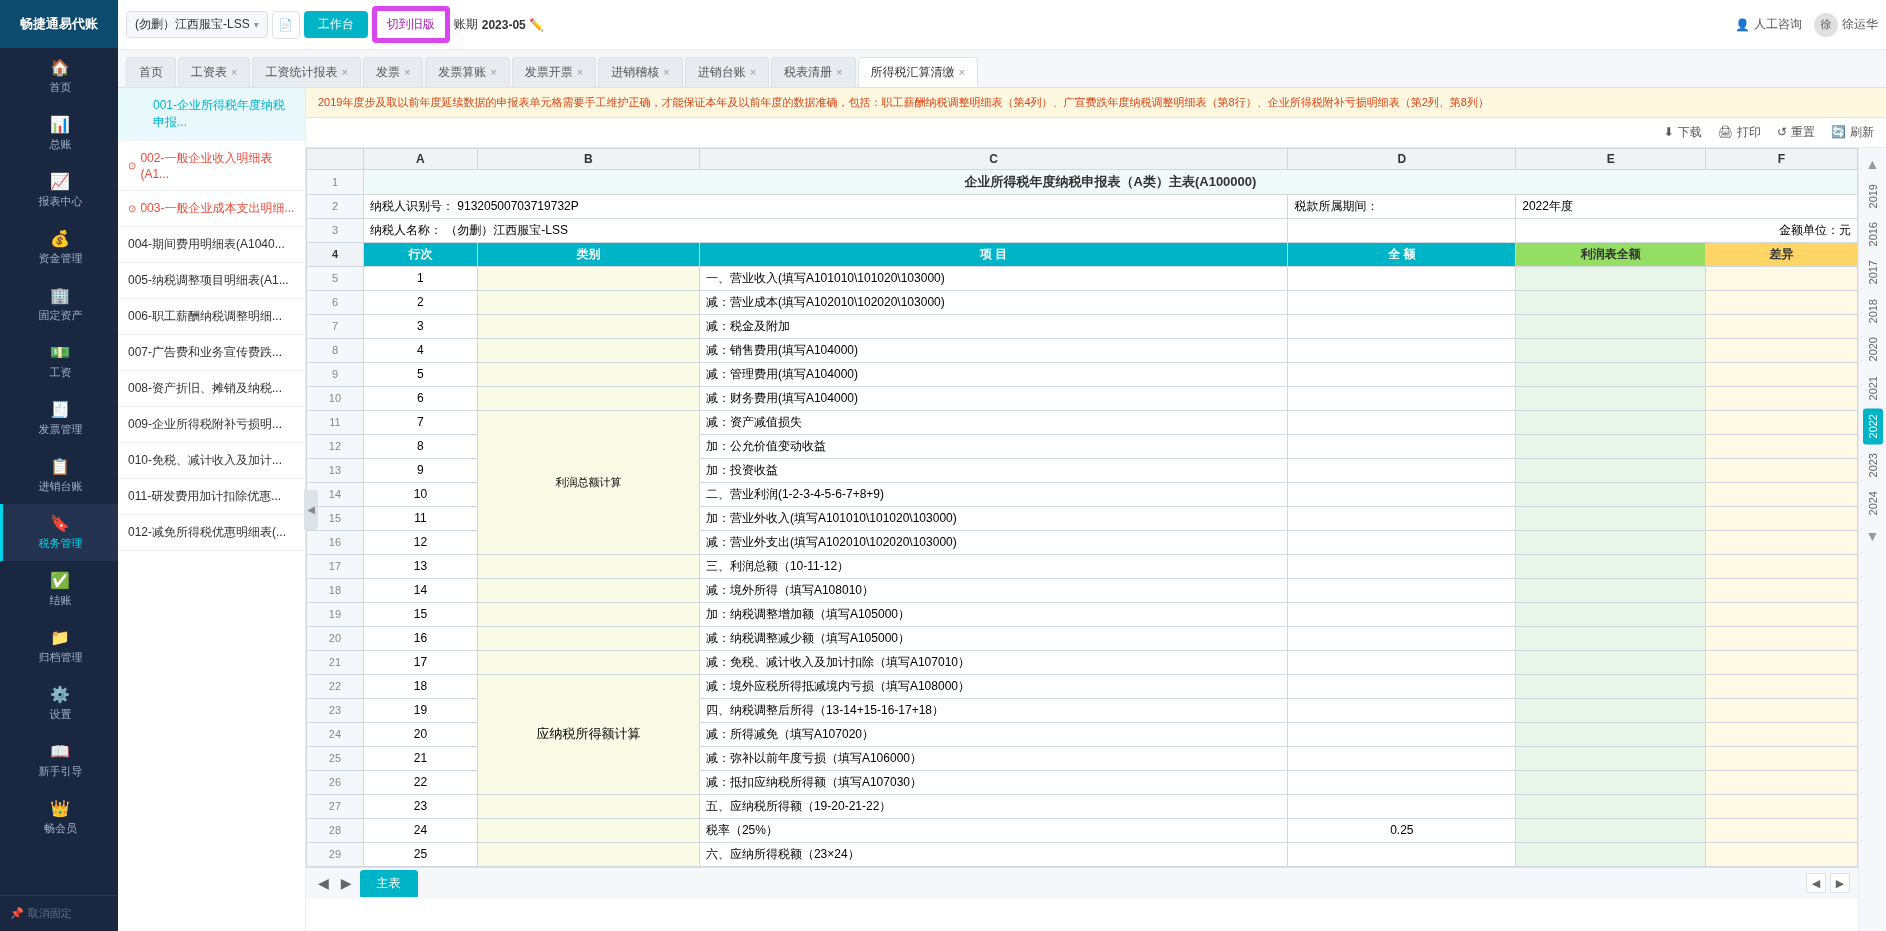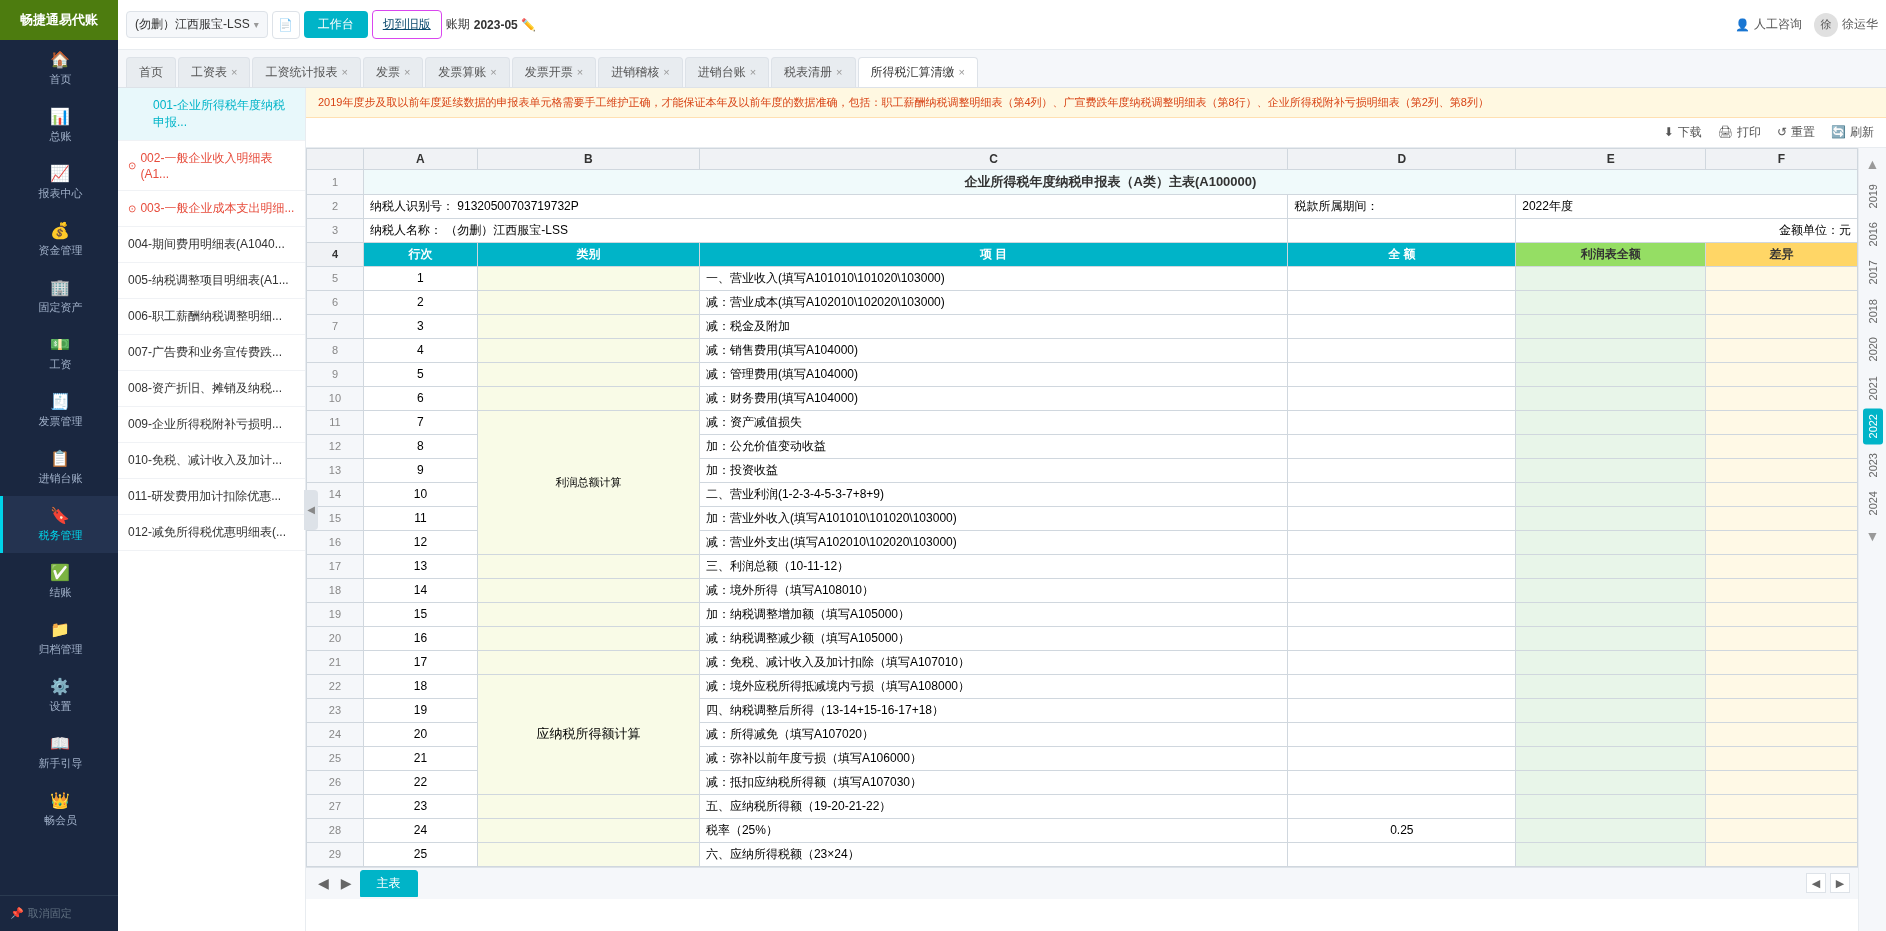--- a/index.html
+++ b/index.html
@@ -8,22 +8,22 @@
     
     .sidebar {
       width: 118px;
       background: #1a2740;
       display: flex;
       flex-direction: column;
       flex-shrink: 0;
       height: 100%;
     }
     .sidebar-logo {
-      height: 40px;
-      background: #4d7c0f;
+      height: 48px;
+      background: #0c4a6e;
       display: flex;
       align-items: center;
       justify-content: center;
       color: white;
       font-size: 13px;
       font-weight: bold;
       flex-shrink: 0;
     }
     .sidebar-menu {
       flex: 1;
@@ -101,28 +101,27 @@
     .work-platform-btn {
       background: #00b4c8;
       color: white;
       border: none;
       border-radius: 4px;
       padding: 5px 14px;
       font-size: 12px;
       cursor: pointer;
     }
     .switch-btn {
-      border: 1px solid #d946ef;
+      border: 5px solid #d946ef;
       border-radius: 4px;
       padding: 5px 10px;
       font-size: 12px;
       cursor: pointer;
-      color: #0c4a6e;
+      color: #a21caf;
       background: white;
-      text-decoration: underline;
     }
     .period-display {
       display: flex;
       align-items: center;
       gap: 4px;
       font-size: 12px;
       color: #333;
     }
     .period-edit-icon { color: #00b4c8; cursor: pointer; }
     .top-right {
@@ -759,21 +758,21 @@
                 <td class="row-num">13</td>
                 <td class="text-center">9</td>
                 <td>加：投资收益</td>
                 <td></td>
                 <td style="background:#e8f5e9"></td>
                 <td style="background:#fff9e6"></td>
               </tr>
               <tr>
                 <td class="row-num">14</td>
                 <td class="text-center">10</td>
-                <td>二、营业利润(1-2-3-4-5-3-7+8+9)</td>
+                <td>二、营业利润(1-2-3-4-5-6-7+8+9)</td>
                 <td></td>
                 <td style="background:#e8f5e9"></td>
                 <td style="background:#fff9e6"></td>
               </tr>
               <tr>
                 <td class="row-num">15</td>
                 <td class="text-center">11</td>
                 <td>加：营业外收入(填写A101010\101020\103000)</td>
                 <td></td>
                 <td style="background:#e8f5e9"></td>

